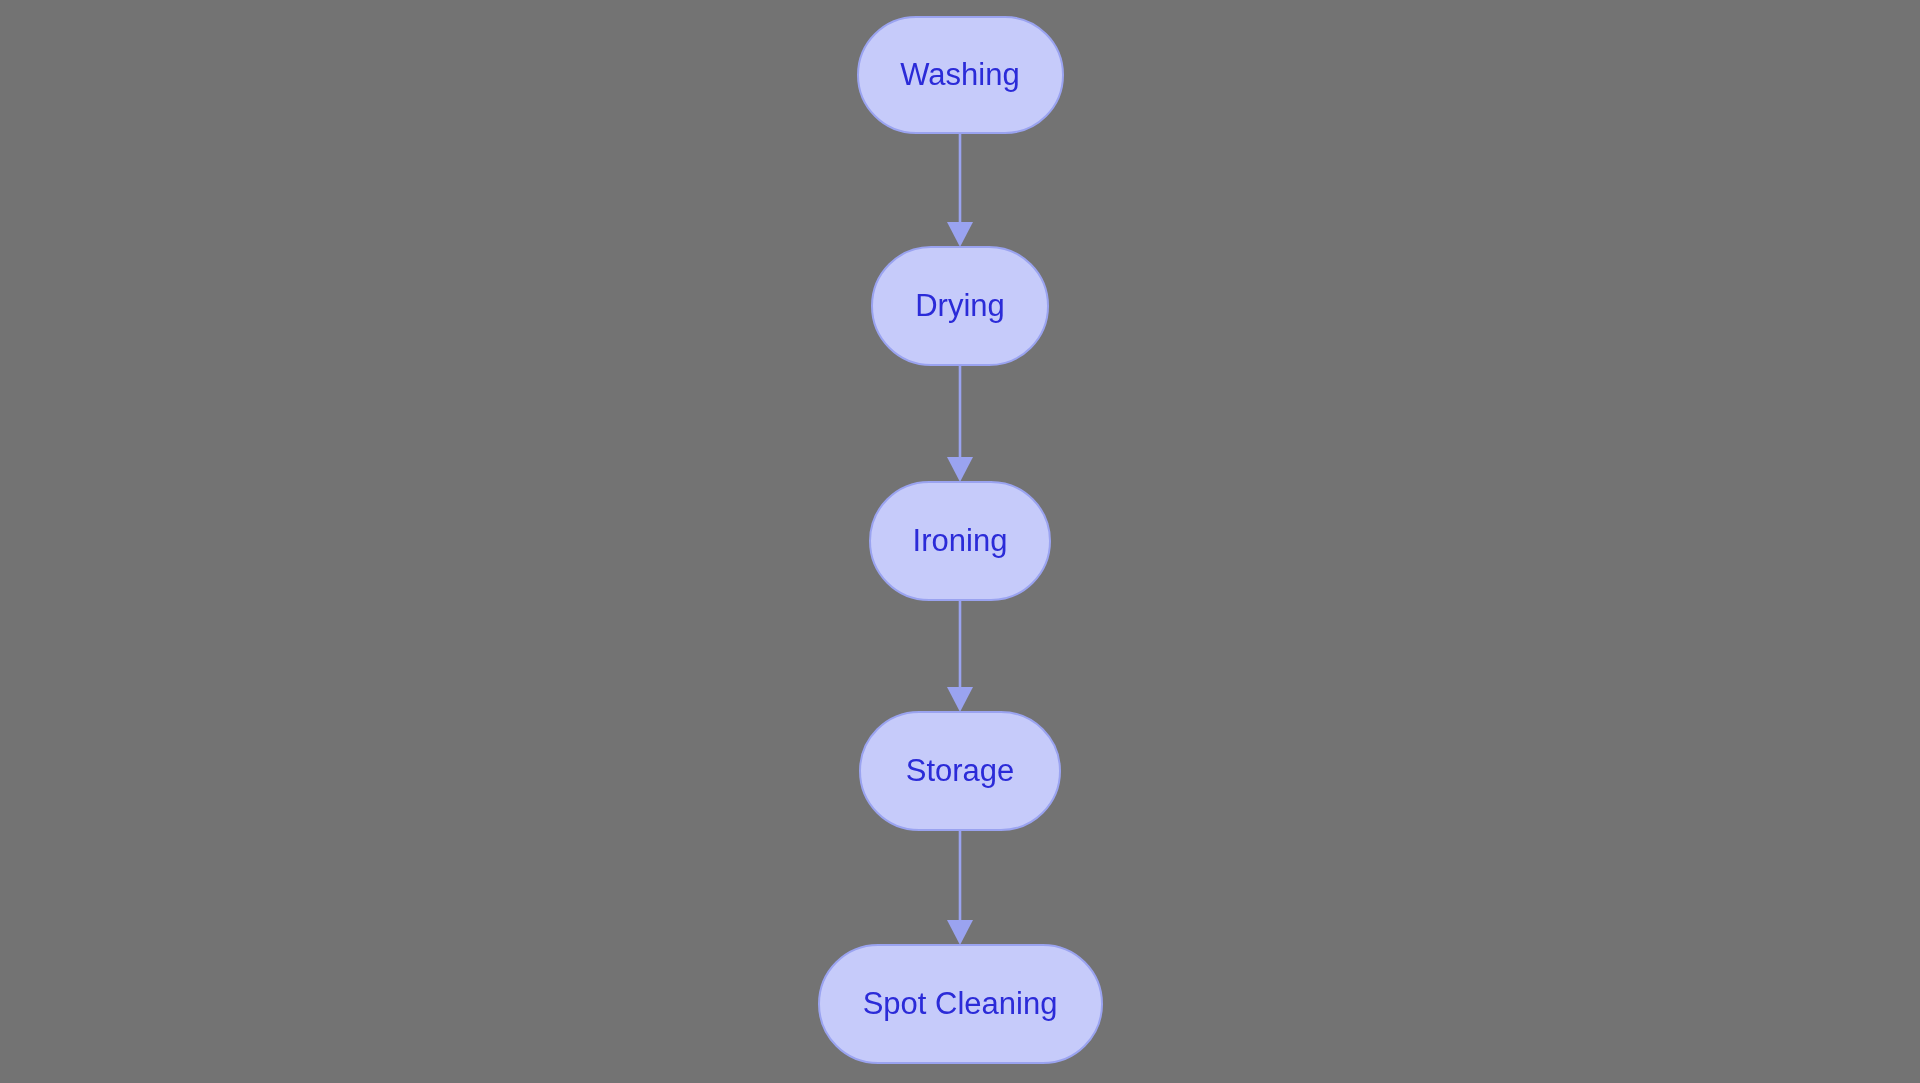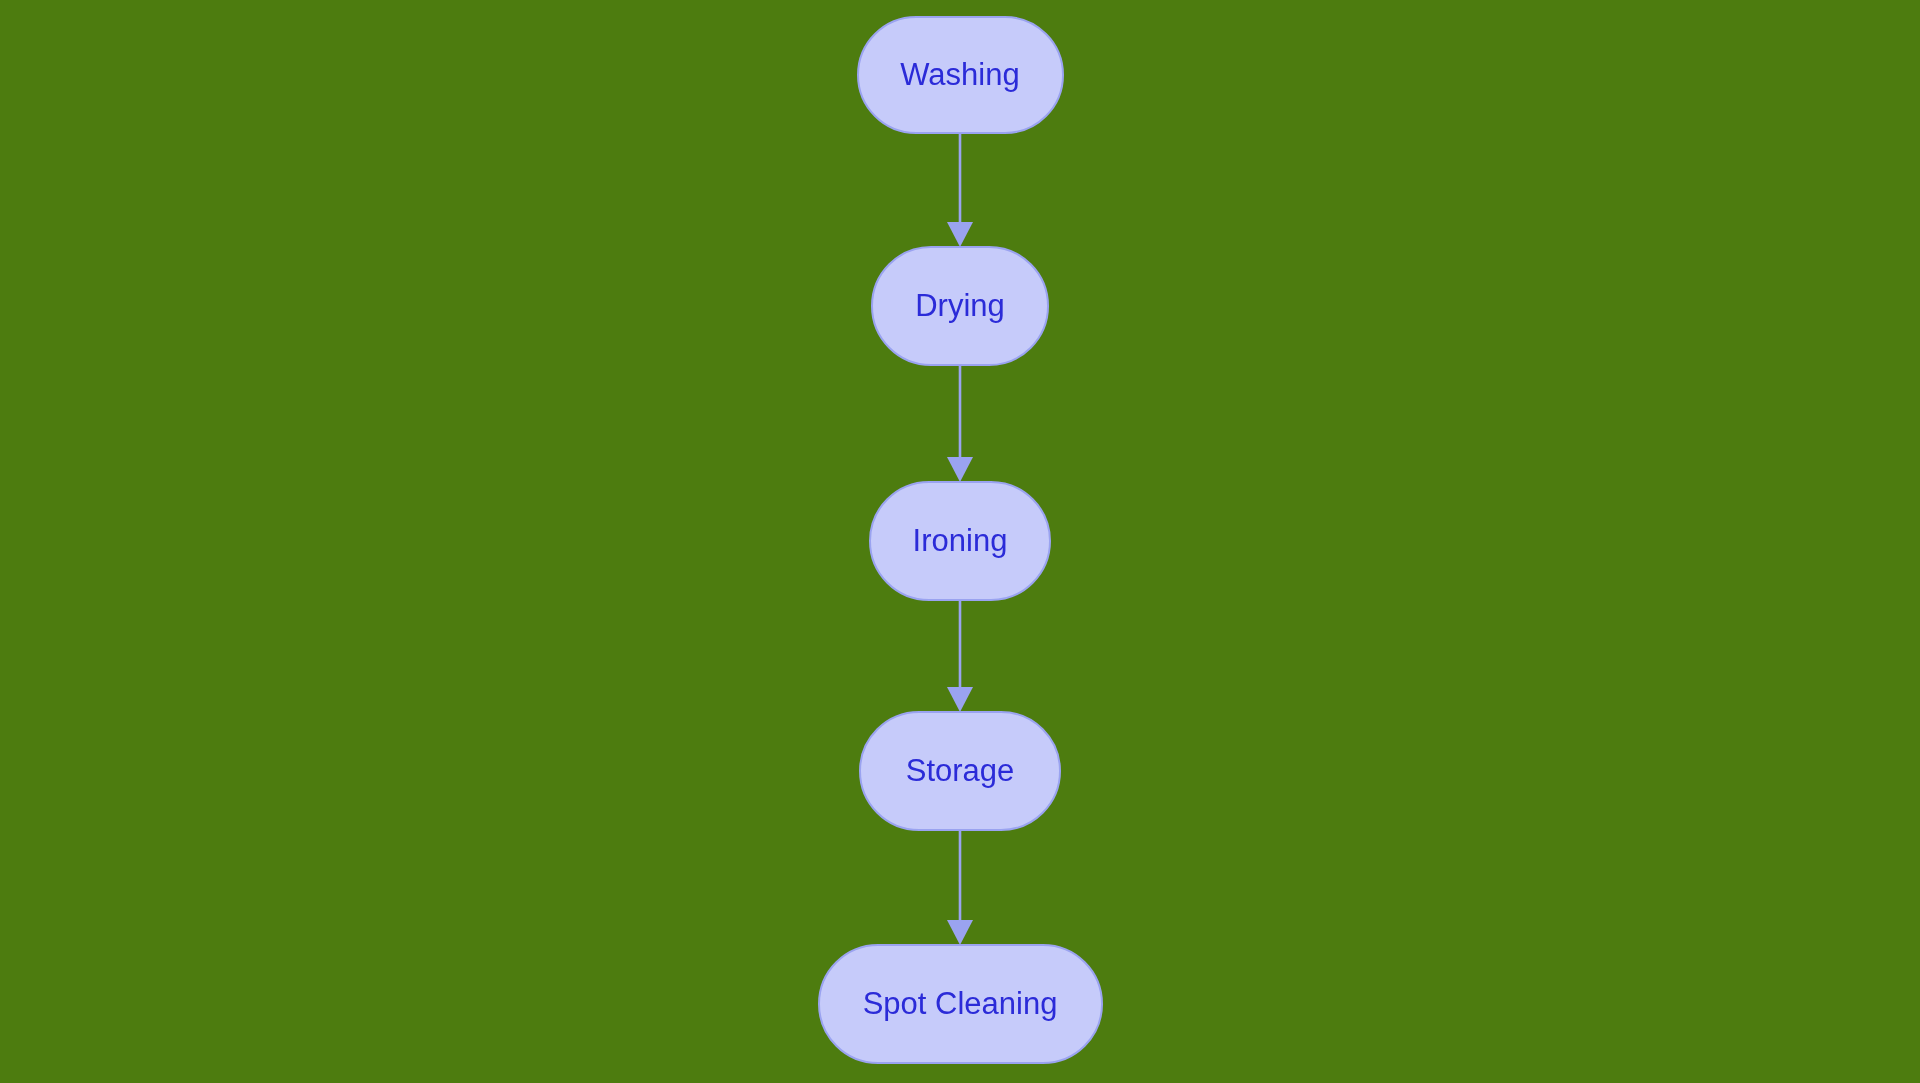--- a/index.html
+++ b/index.html
@@ -8,21 +8,21 @@
     padding: 0;
     background: #ffffff;
   }
   body {
     font-family: "Liberation Sans", sans-serif;
   }
   #canvas {
     position: relative;
     width: 1920px;
     height: 1083px;
-    background: #4d7c0f;
+    background: #737373;
     overflow: hidden;
   }
   #flow-svg {
     position: absolute;
     top: 0;
     left: 0;
     width: 1920px;
     height: 1083px;
     display: block;
   }

